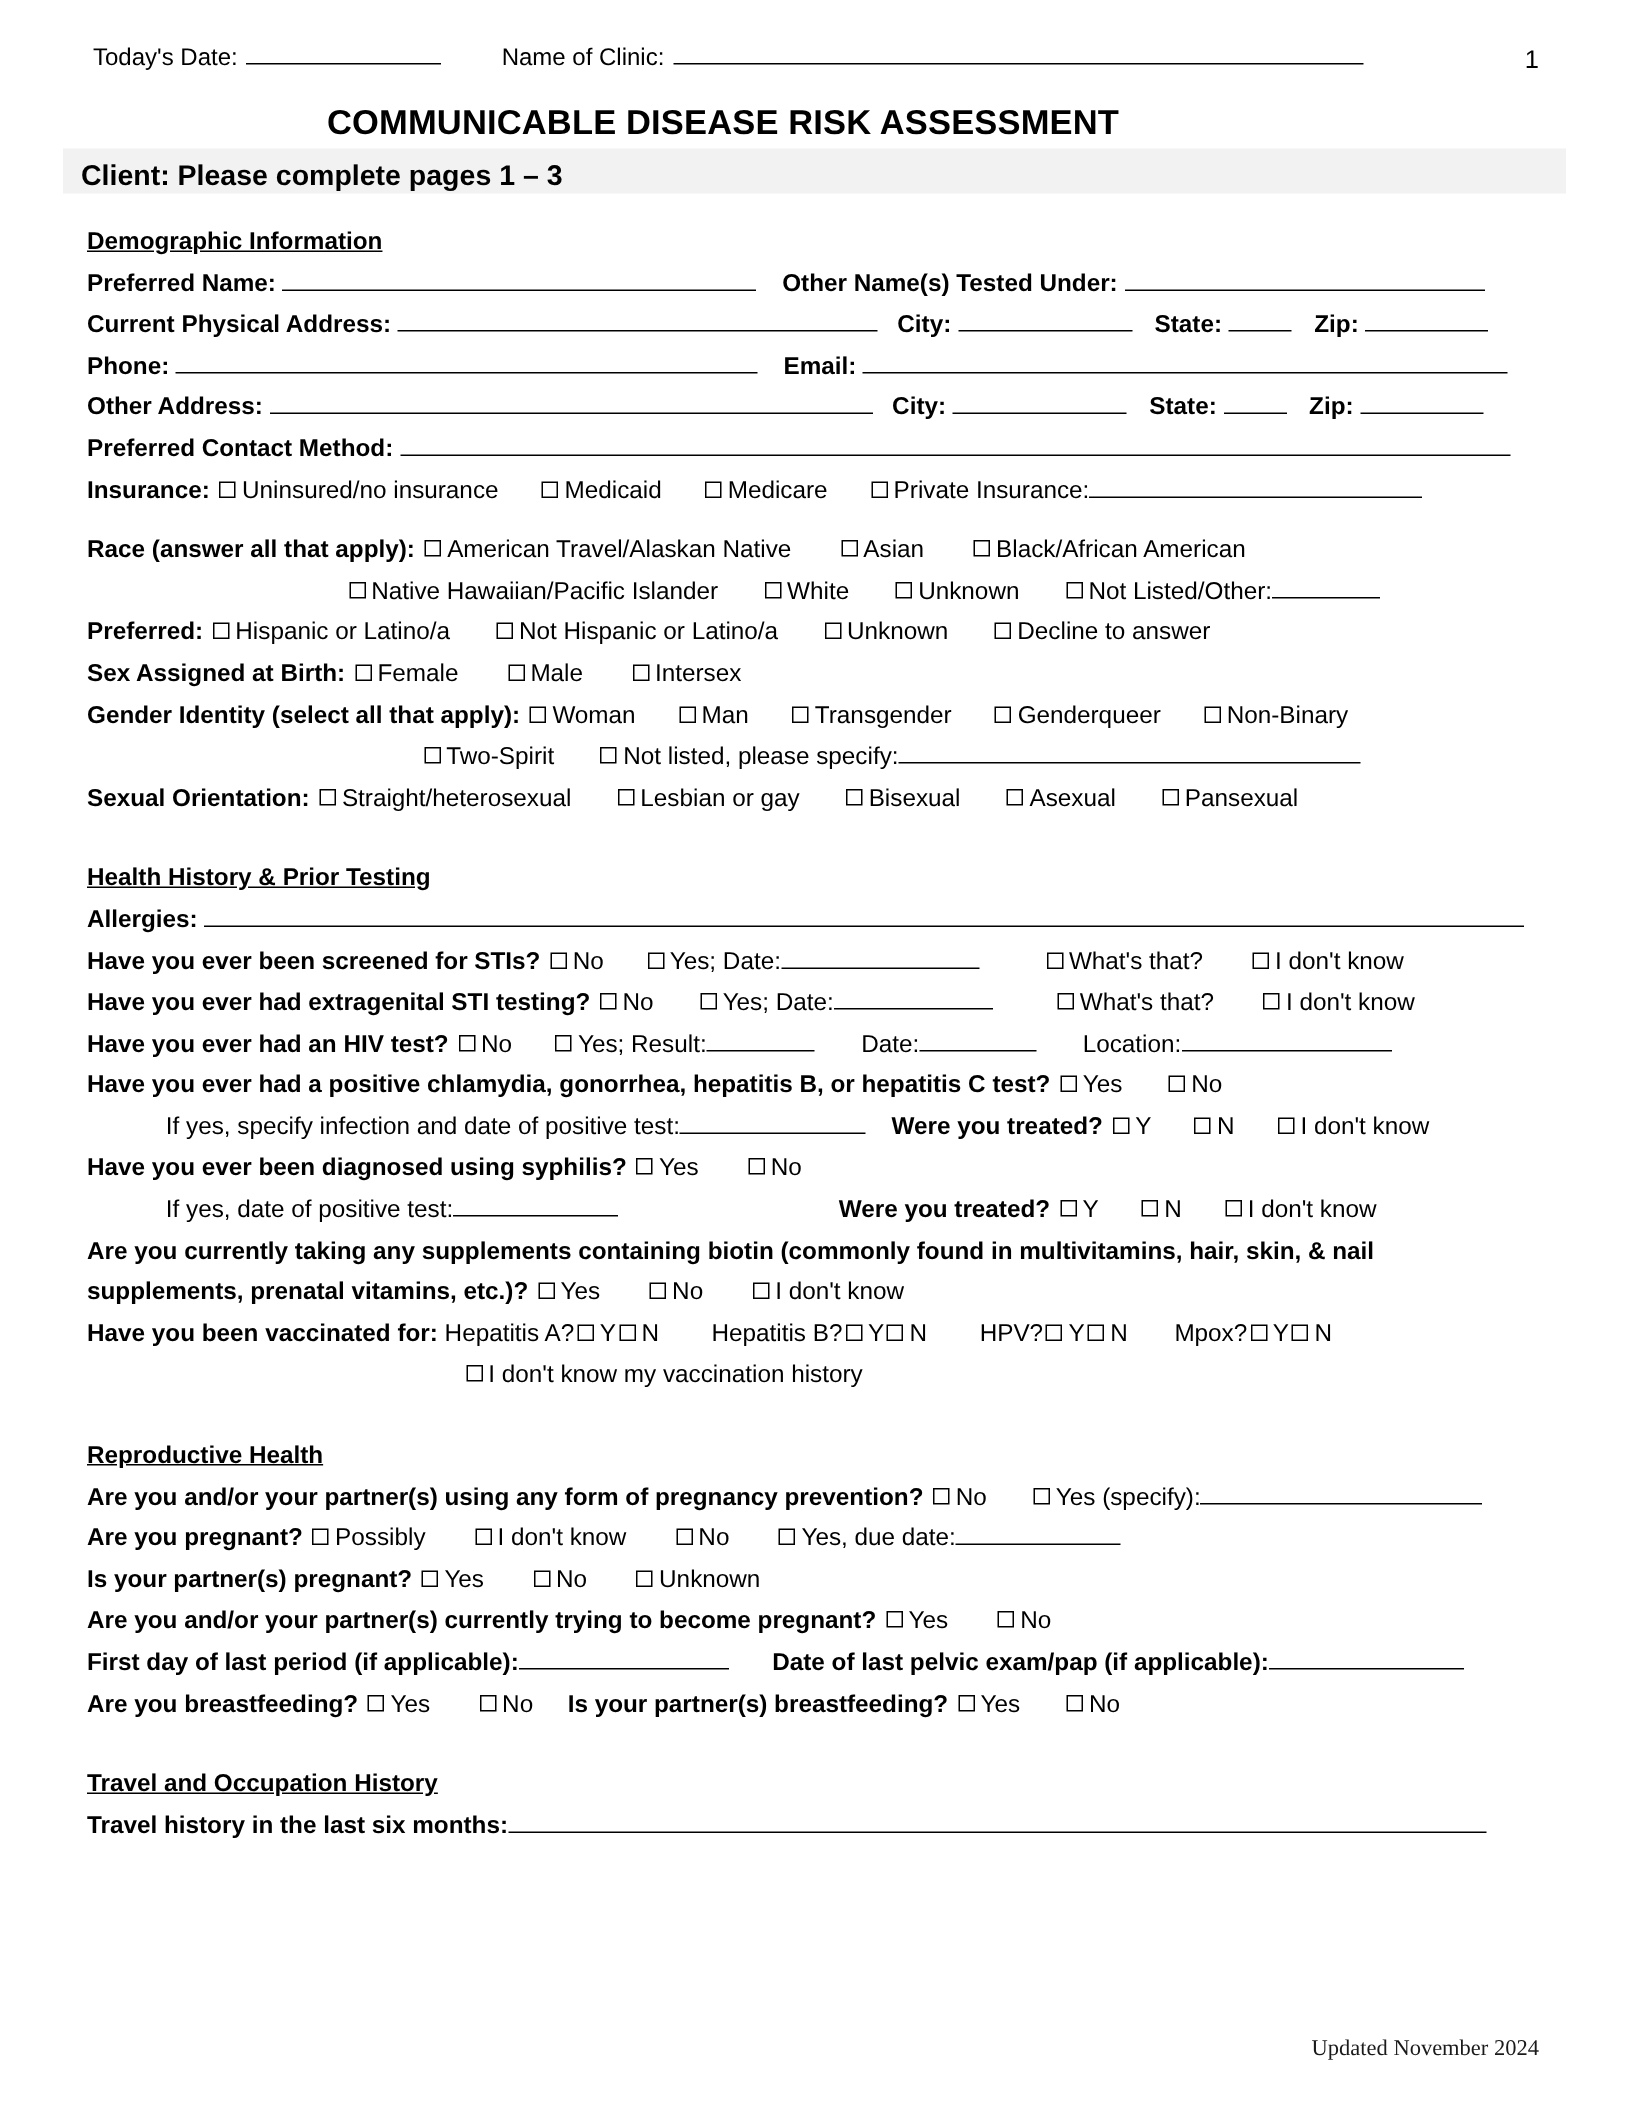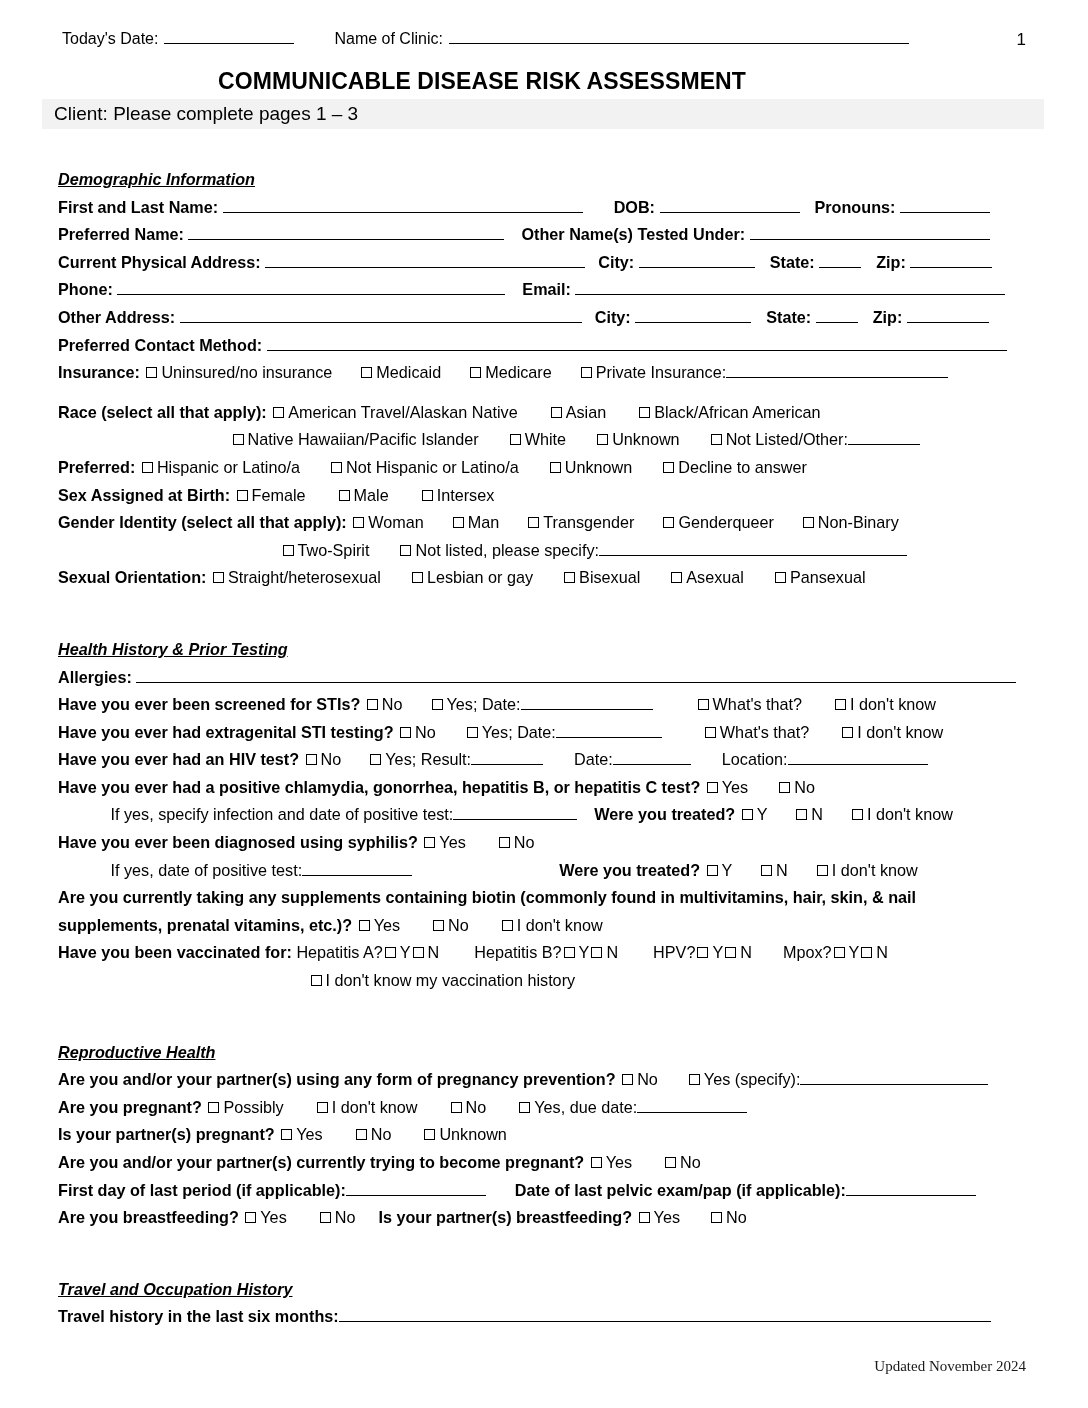--- a/index.html
+++ b/index.html
@@ -24,28 +24,28 @@
   .rule { display:inline-block; border-bottom:1px solid #000; height:0; vertical-align:baseline; }
   .pageno { position:absolute; right:62px; top:30px; font-size:17px; }
 
   .doc-title {
     position:absolute; left:0; top:68px; width:964px;
     text-align:center; font-size:23px; font-weight:bold; letter-spacing:.1px;
   }
   .client-banner {
     position:absolute; left:42px; top:99px; width:1002px; height:30px;
     background:#f2f2f2;
-    display:flex; align-items:center;
+    display:flex; align-items:flex-end;
     padding-left:12px;
-    font-size:19px; font-weight:normal;
+    font-size:19px; font-weight:bold;
   }
 
   
   .content { position:absolute; left:58px; top:148px; width:962px; font-size:16.2px; line-height:27.6px; }
-  .sec-head { font-weight:bold; text-decoration:underline; margin-top:18px;font-style:italic; }
+  .sec-head { font-weight:bold; text-decoration:underline; margin-top:0; }
   .row { white-space:nowrap; }
   b, .b { font-weight:bold; }
   .cb { display:inline-block; width:11px; height:11px; border:1.2px solid #000; margin:0 4px 0 2px; vertical-align:0px; background:#fff; }
   .gap { display:inline-block; }
   .indent { display:inline-block; width:48px; }
   .indent2 { display:inline-block; width:168px; }
   .indent3 { display:inline-block; width:218px; }
   .indent4 { display:inline-block; width:246px; }
   .indent6 { display:inline-block; width:160px; }
   .spacer-s { height:12px; }
@@ -73,30 +73,20 @@
   <div class="doc-title">COMMUNICABLE DISEASE RISK ASSESSMENT</div>
 
   <div class="client-banner">
     <span>Client: Please complete pages 1 – 3</span>
   </div>
 
   <div class="content">
 
     <div class="row sec-head">Demographic Information</div>
 
-    <div class="row">
-      <b>First and Last Name:</b>
-      <span class="rule" style="width:360px;"></span>
-      <span class="gap" style="width:22px;"></span>
-      <b>DOB:</b>
-      <span class="rule" style="width:140px;"></span>
-      <span class="gap" style="width:6px;"></span>
-      <b>Pronouns:</b>
-      <span class="rule" style="width:90px;"></span>
-    </div>
 
     <div class="row">
       <b>Preferred Name:</b>
       <span class="rule" style="width:316px;"></span>
       <span class="gap" style="width:8px;"></span>
       <b>Other Name(s) Tested Under:</b>
       <span class="rule" style="width:240px;"></span>
     </div>
 
     <div class="row">
@@ -147,21 +137,21 @@
       <span class="cb"></span><span>Medicaid</span>
       <span class="gap" style="width:18px;"></span>
       <span class="cb"></span><span>Medicare</span>
       <span class="gap" style="width:18px;"></span>
       <span class="cb"></span><span>Private Insurance:</span><span class="rule" style="width:222px;"></span>
     </div>
 
     <div class="spacer-s"></div>
 
     <div class="row">
-      <b>Race (select all that apply):</b>
+      <b>Race (answer all that apply):</b>
       <span class="cb"></span><span>American Travel/Alaskan Native</span>
       <span class="gap" style="width:22px;"></span>
       <span class="cb"></span><span>Asian</span>
       <span class="gap" style="width:22px;"></span>
       <span class="cb"></span><span>Black/African American</span>
     </div>
 
     <div class="row">
       <span class="indent2"></span>
       <span class="cb"></span><span>Native Hawaiian/Pacific Islander</span>

